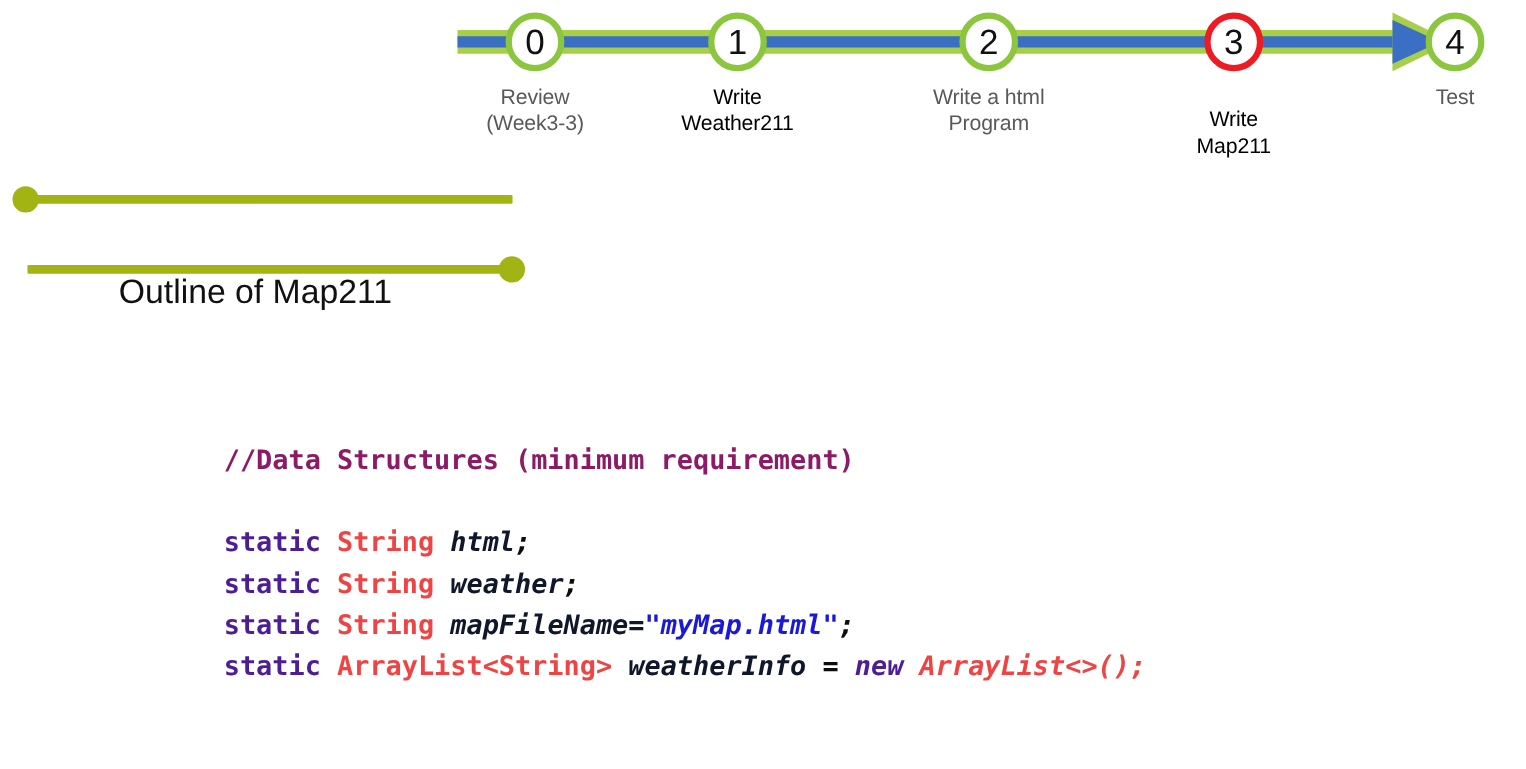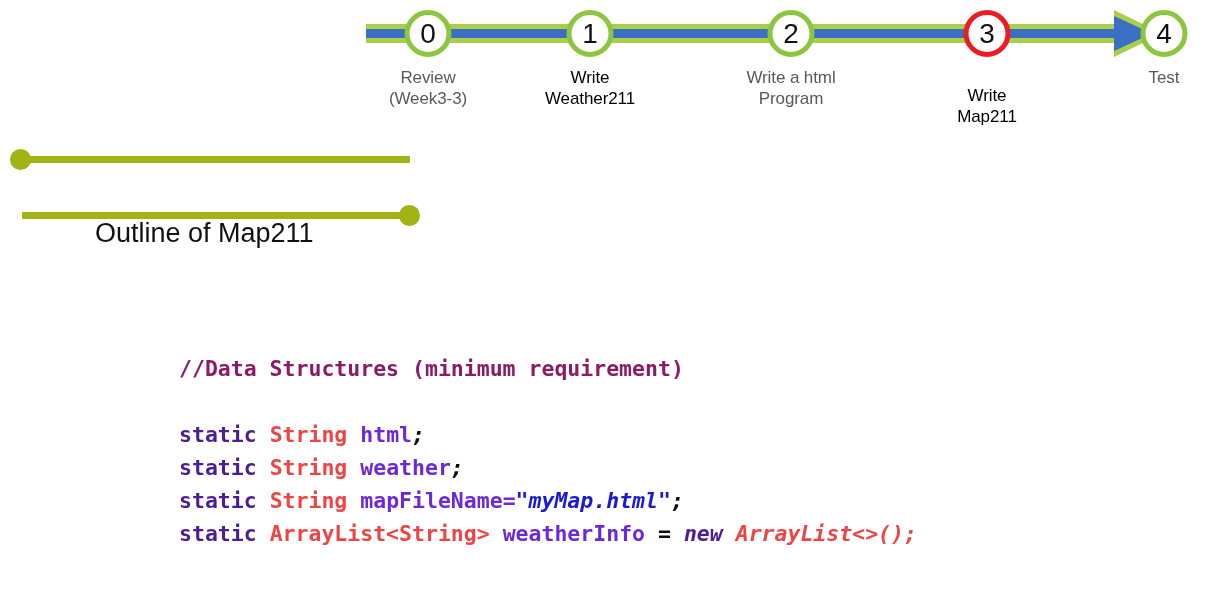--- a/index.html
+++ b/index.html
@@ -81,21 +81,21 @@
     font-family: "DejaVu Sans Mono", monospace;
     font-size: 21.5px;
     font-weight: bold;
     line-height: 33px;
     white-space: pre;
     color: #000000;
   }
   .cmt  { color: #8C1A66; }
   .kw   { color: #4c1d95; }
   .typ  { color: #ef4444; }
-  .var  { color: #6d28d9; }
+  .var  { color: #0f172a; font-style: italic; }
   .str  { color: #1A1AD6; font-style: italic; }
   .pun  { color: #0D0D0D; }
   .ital { font-style: italic; }
   .blank-line { display: block; height: 33px; }
 </style>
 </head>
 <body>
 
 <div id="timeline-section">
 

